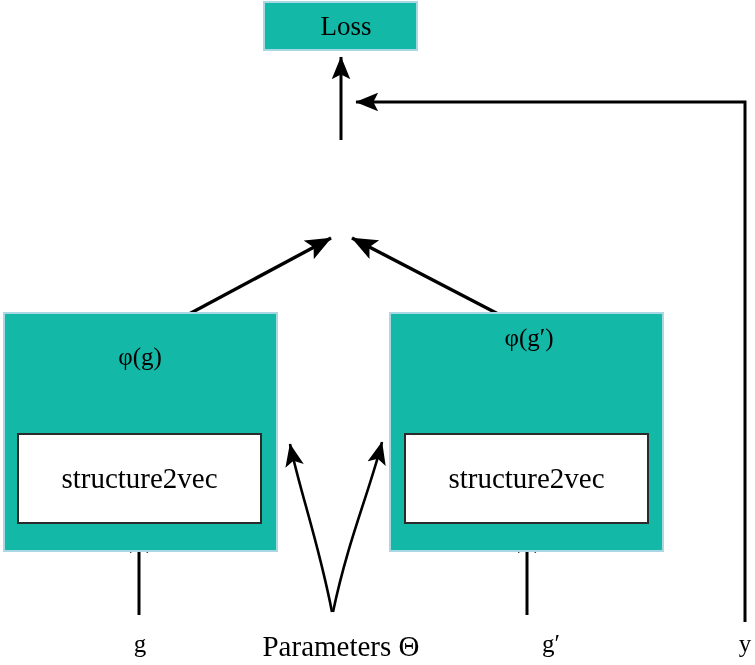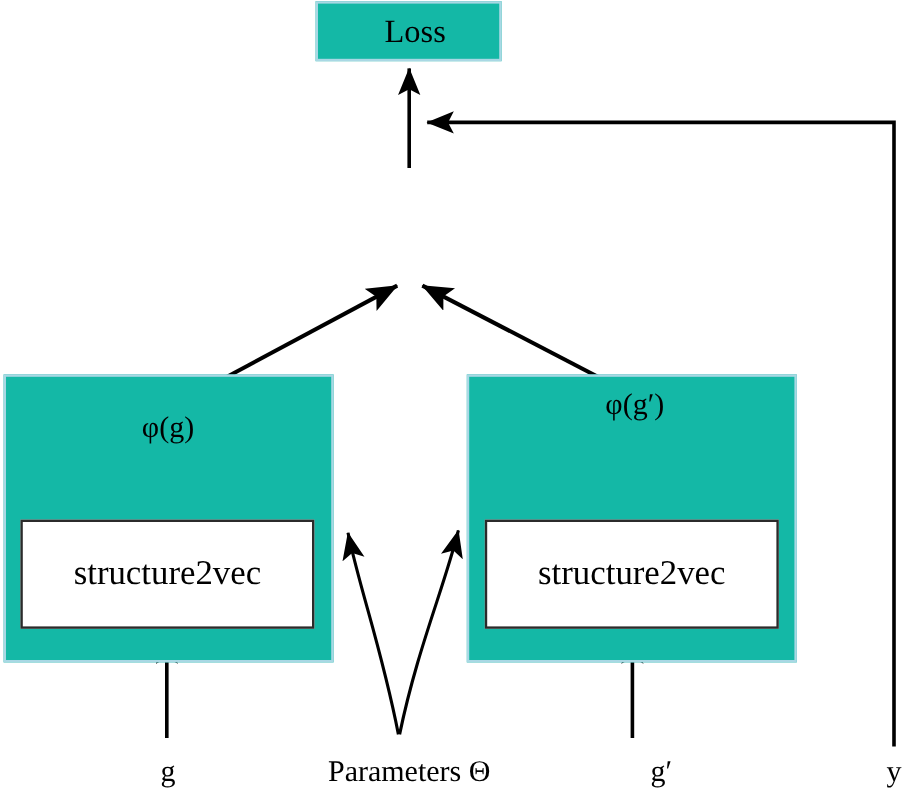--- a/index.html
+++ b/index.html
@@ -87,21 +87,21 @@
     position: absolute;
     white-space: nowrap;
     text-align: center;
     transform: translateX(-50%);
   }
 
   .txt-loss      { font-size: 27px; }
   .txt-sim       { font-size: 27px; }
   .txt-s2v       { font-size: 29px; }
   .txt-phi       { font-size: 25px; }
-  .txt-bottom    { font-size: 25px; }
+  .txt-bottom    { font-size: 29px; }
   .txt-g         { font-size: 25px; }
 
   .phi-left  { left: 140px; top: 343px; }
   .phi-right { left: 529px; top: 324px; }
 
   .lbl-g      { left: 140px; top: 630px; }
   .lbl-params { left: 341px; top: 630px; }
   .lbl-gp     { left: 551px; top: 630px; }
   .lbl-y      { left: 745px; top: 630px; }
 </style>

